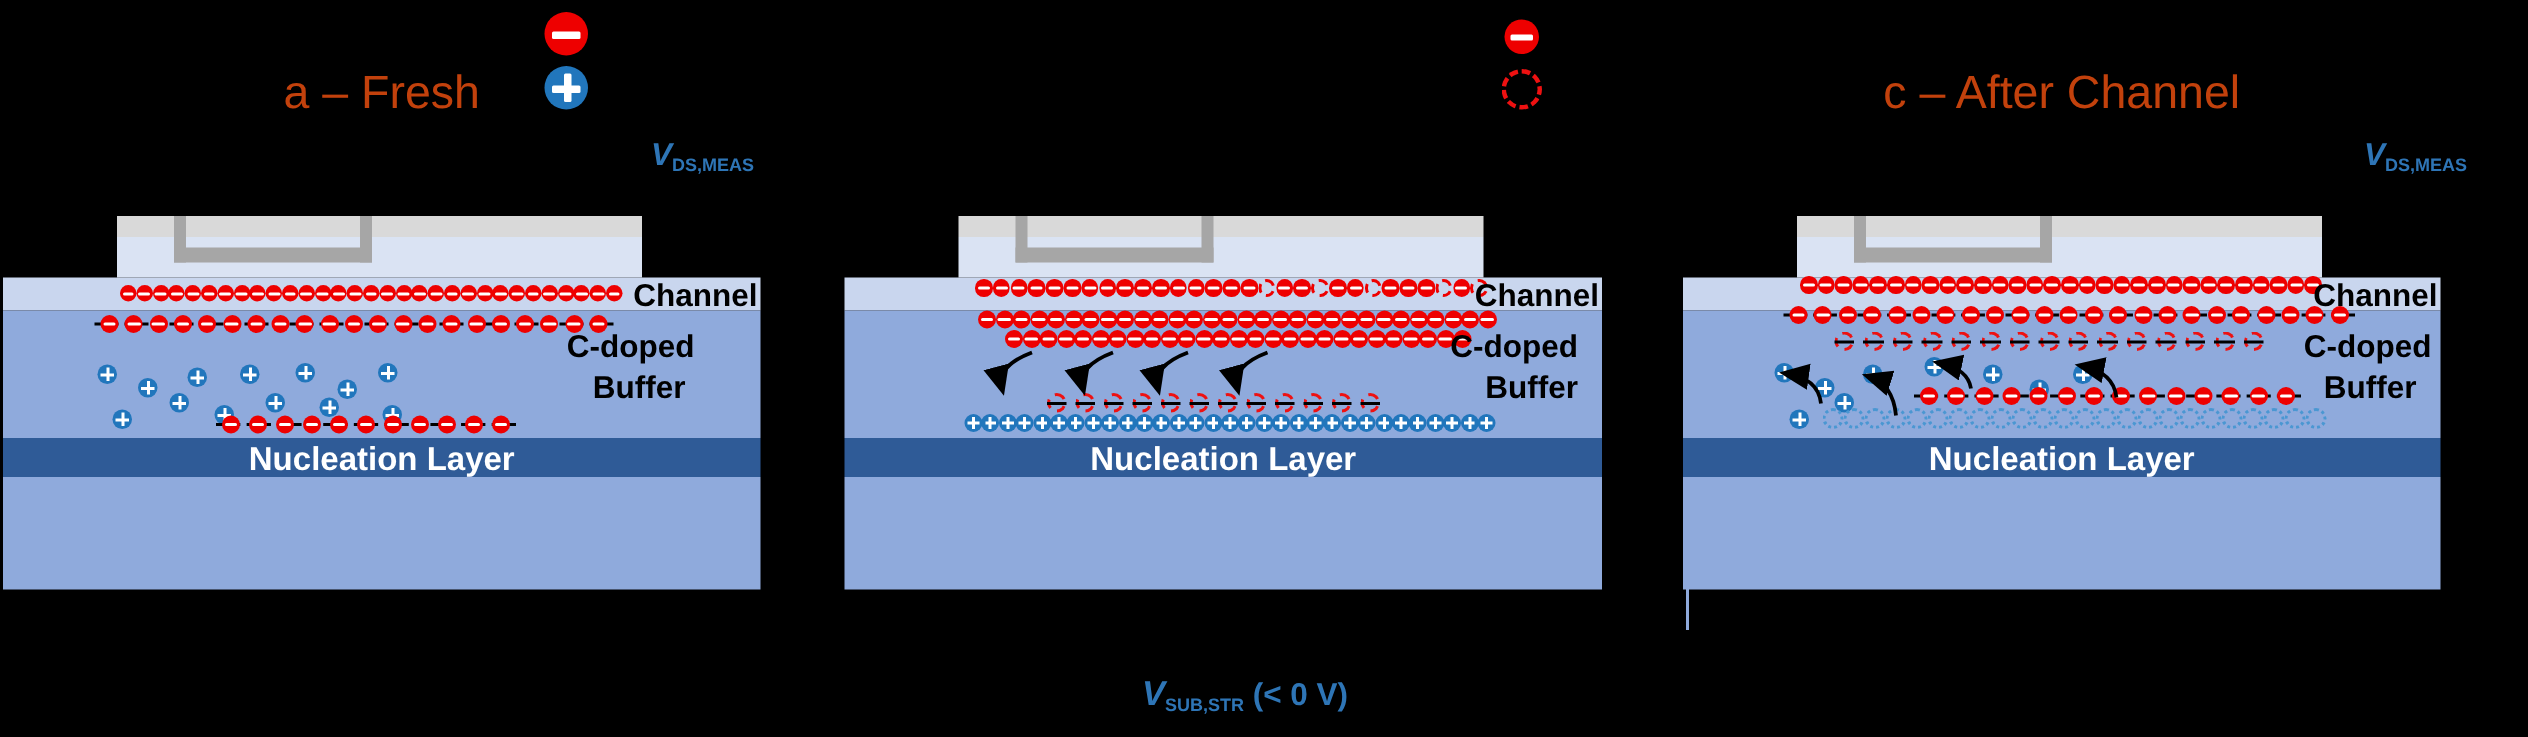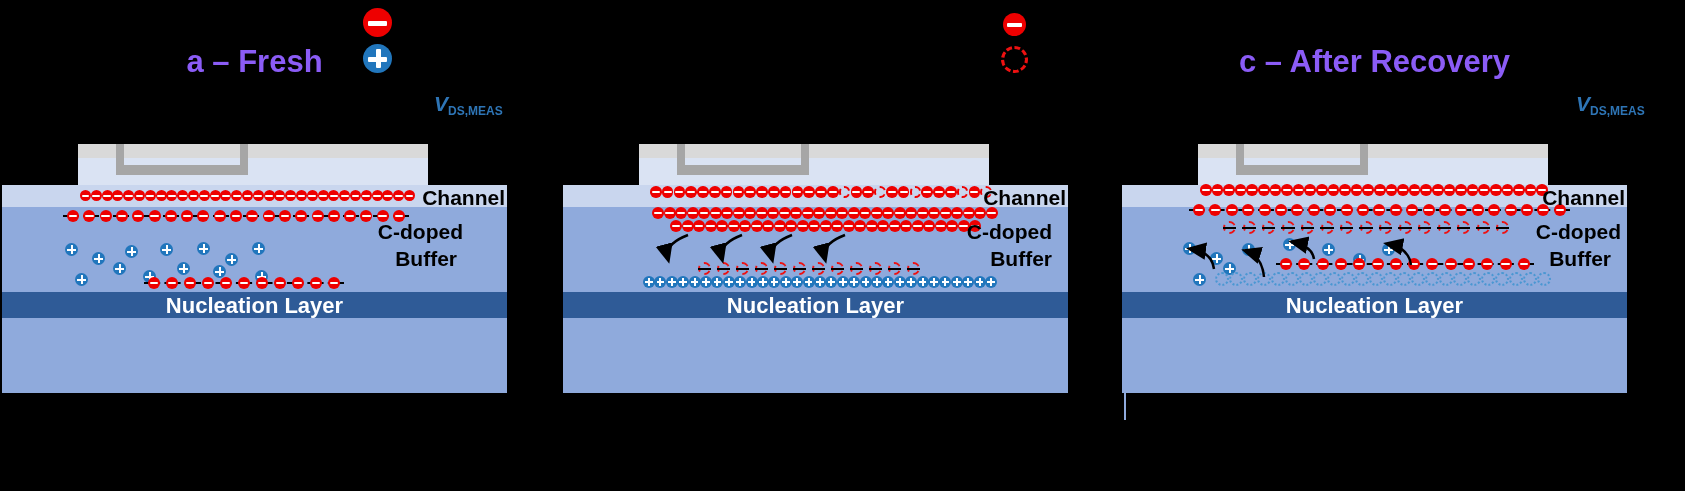--- a/index.html
+++ b/index.html
@@ -27,21 +27,21 @@
   .lbl{position:absolute;color:#000;font-weight:bold;font-size:21px;line-height:1;z-index:5;white-space:nowrap;}
   .lbl-channel{right:2px;top:187px;}
   .lbl-cdoped{top:221px;right:16px;}
   .panel-a .lbl-cdoped{right:44px;}
   .panel-c .lbl-cdoped{right:6px;}
   .lbl-buffer{top:248px;right:16px;}
   .panel-a .lbl-buffer{right:50px;}
   .lbl-nucleation{left:0;width:100%;top:295px;text-align:center;color:#fff;font-size:22px;z-index:5;}
 
   .title{position:absolute;top:46px;left:0;width:100%;text-align:center;
-         color:#8b5cf6;font-size:31px;font-weight:bold;line-height:1;z-index:5;}
+         color:#c2410c;font-size:31px;font-weight:normal;line-height:1;z-index:5;}
 
   
   .vlabel{position:absolute;color:#2e75b6;font-weight:bold;z-index:5;white-space:nowrap;}
   .vlabel .v{font-style:italic;font-size:21px;}
   .vlabel sub{font-size:12px;font-weight:bold;}
   .vds-a{left:434px;top:92px;}
   .vds-c{left:1576px;top:92px;}
   .vsub{left:700px;top:449px;width:260px;text-align:center;}
   .vsub .v{font-size:23px;}
   .vsub .suffix{font-size:21px;}
@@ -107,41 +107,42 @@
   </div>
 
   <div class="panel panel-c">
     <div class="layer channel-band"></div>
     <div class="layer buffer"></div>
     <div class="layer nucleation"></div>
     <div class="layer substrate"></div>
     <div class="layer slab"></div>
     <div class="layer barrier"></div>
     <div class="layer gate"></div>
-    <div class="title">c – After Recovery</div>
+    <div class="title">c – After Channel</div>
     <div class="lbl lbl-channel">Channel</div>
     <div class="lbl lbl-cdoped">C-doped</div>
     <div class="lbl lbl-buffer">Buffer</div>
     <div class="lbl lbl-nucleation">Nucleation Layer</div>
   </div>
 
   <span class="lg lg-e" style="left:363px;top:8px;width:29px;height:29px;">
       <i></i>
     </span>
   <span class="lg lg-h" style="left:363px;top:44px;width:29px;height:29px;">
       <i></i>
       <u></u>
     </span>
   <span class="lg lg-e" style="left:1003px;top:13px;width:23px;height:23px;">
       <i style="height:4px;margin-top:-2px;"></i>
     </span>
   <span class="lg lg-ring" style="left:1001px;top:46px;width:27px;height:27px;"></span>
 
   <div class="vlabel vds-a"><span class="v">V</span><sub>DS,MEAS</sub></div>
   <div class="vlabel vds-c"><span class="v">V</span><sub>DS,MEAS</sub></div>
+  <div class="vlabel vsub"><span class="v">V</span><sub>SUB,STR</sub><span class="suffix"> (&lt; 0 V)</span></div>
 
   <div class="contact-line"></div>
 
   <div id="particles">
       <span class="e" style="left: 80px; top: 190px; width: 11px; height: 11px;"></span>
       <span class="e" style="left: 90.8px; top: 190px; width: 11px; height: 11px;"></span>
       <span class="e" style="left: 101.6px; top: 190px; width: 11px; height: 11px;"></span>
       <span class="e" style="left: 112.4px; top: 190px; width: 11px; height: 11px;"></span>
       <span class="e" style="left: 123.2px; top: 190px; width: 11px; height: 11px;"></span>
       <span class="e" style="left: 134px; top: 190px; width: 11px; height: 11px;"></span>

